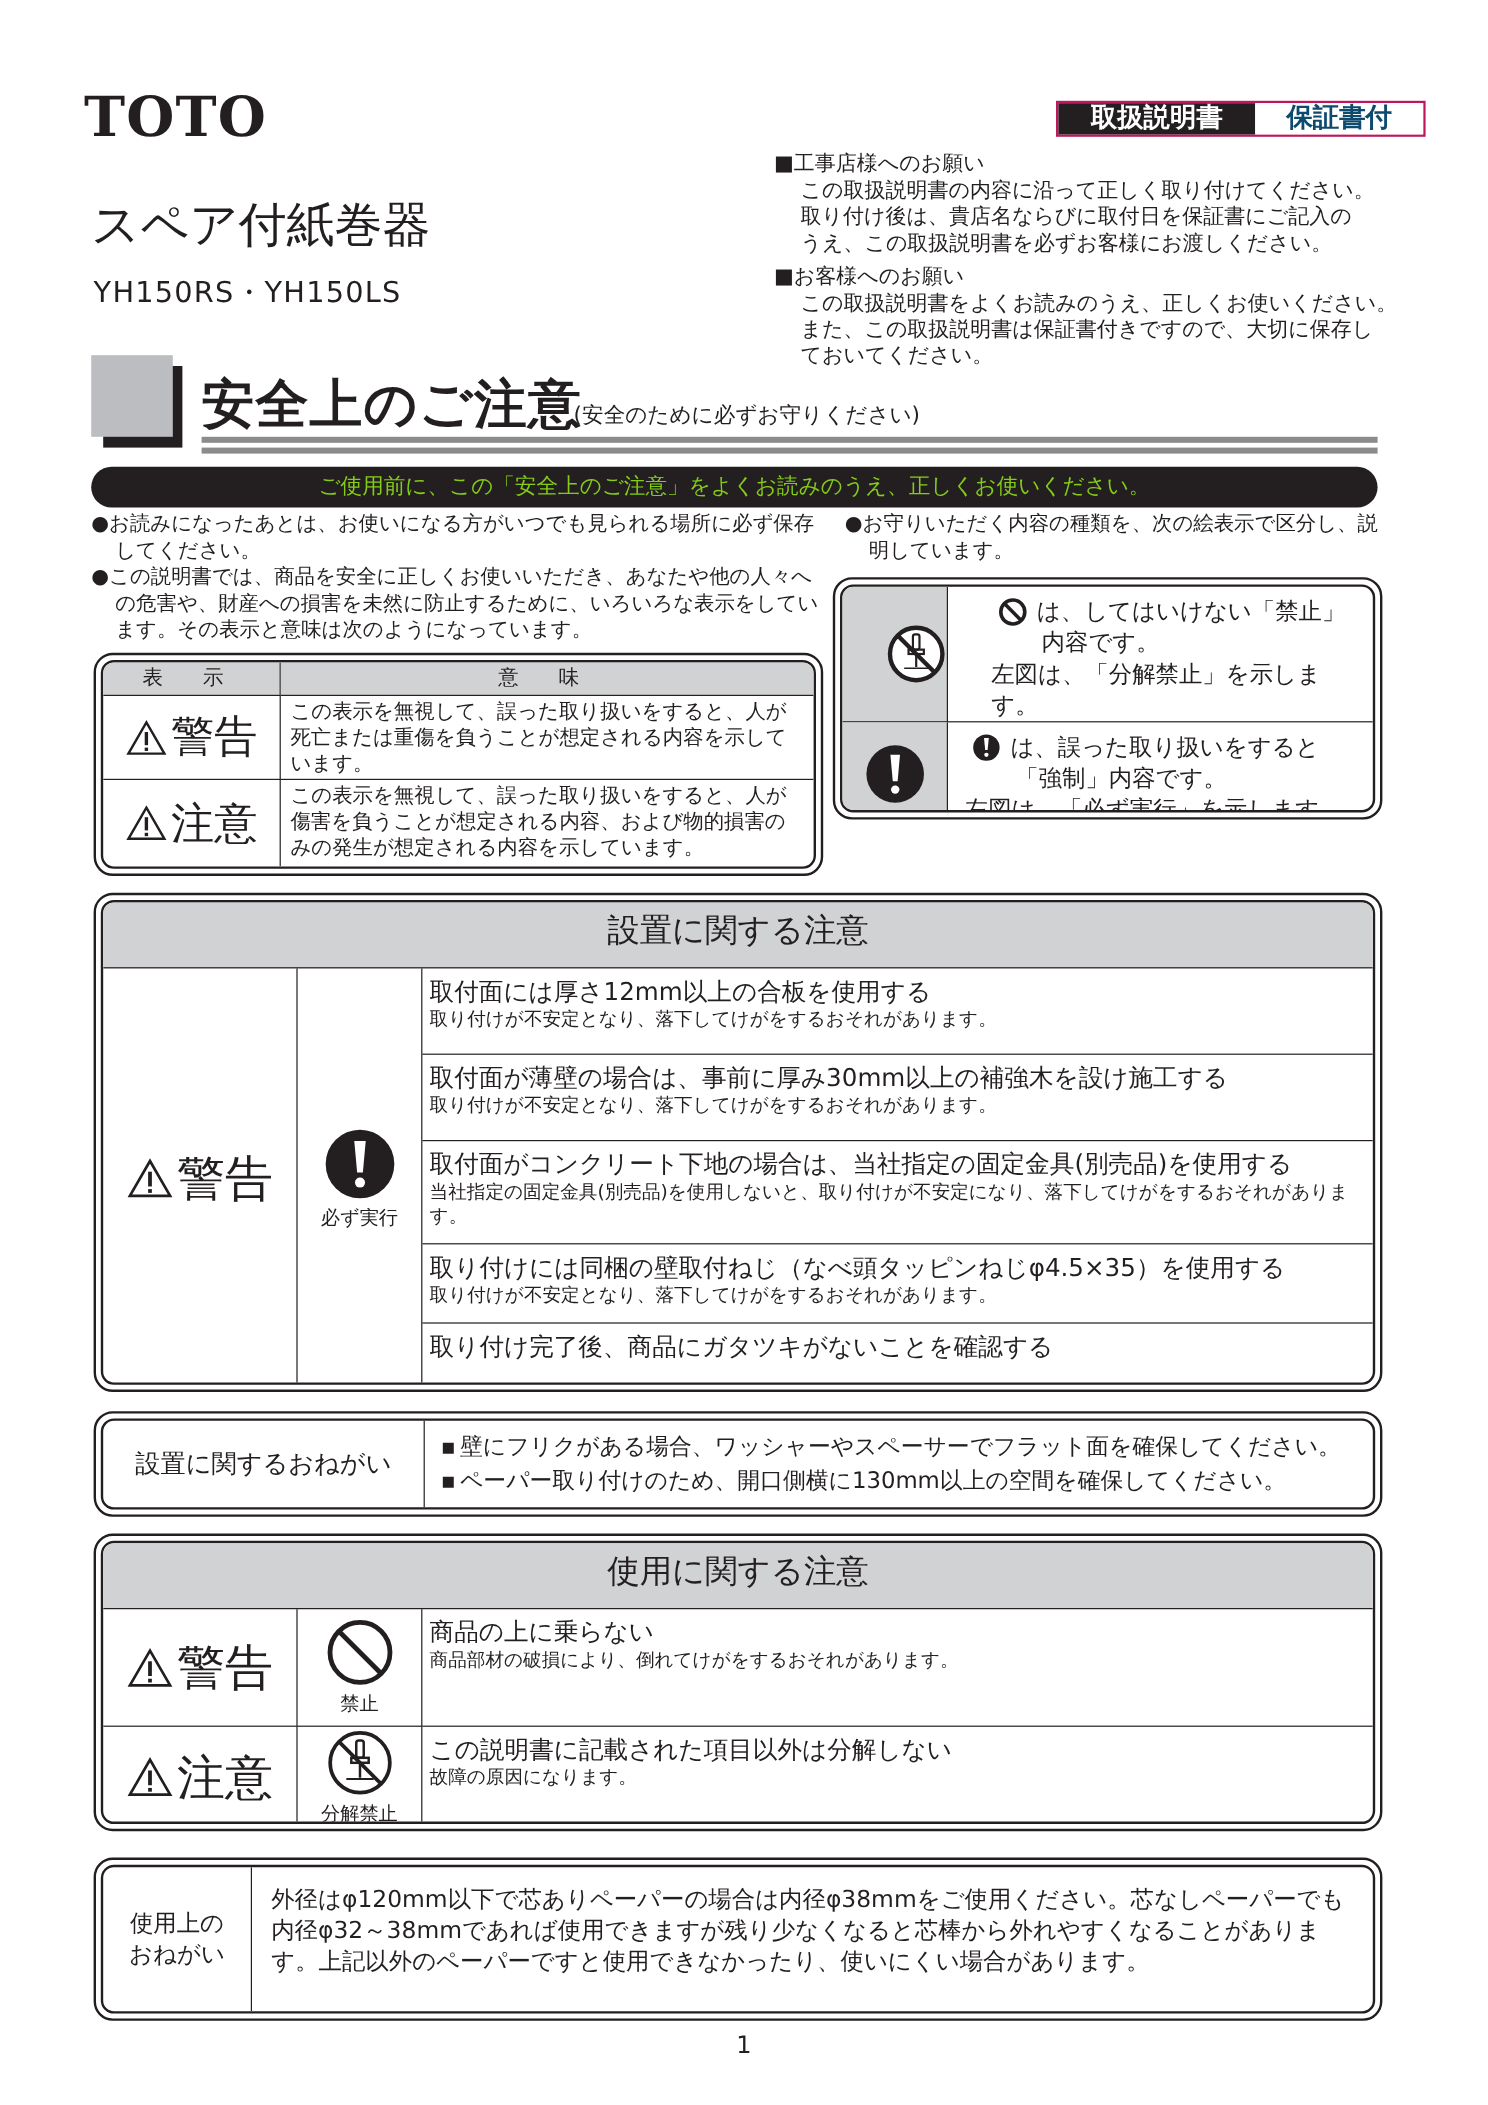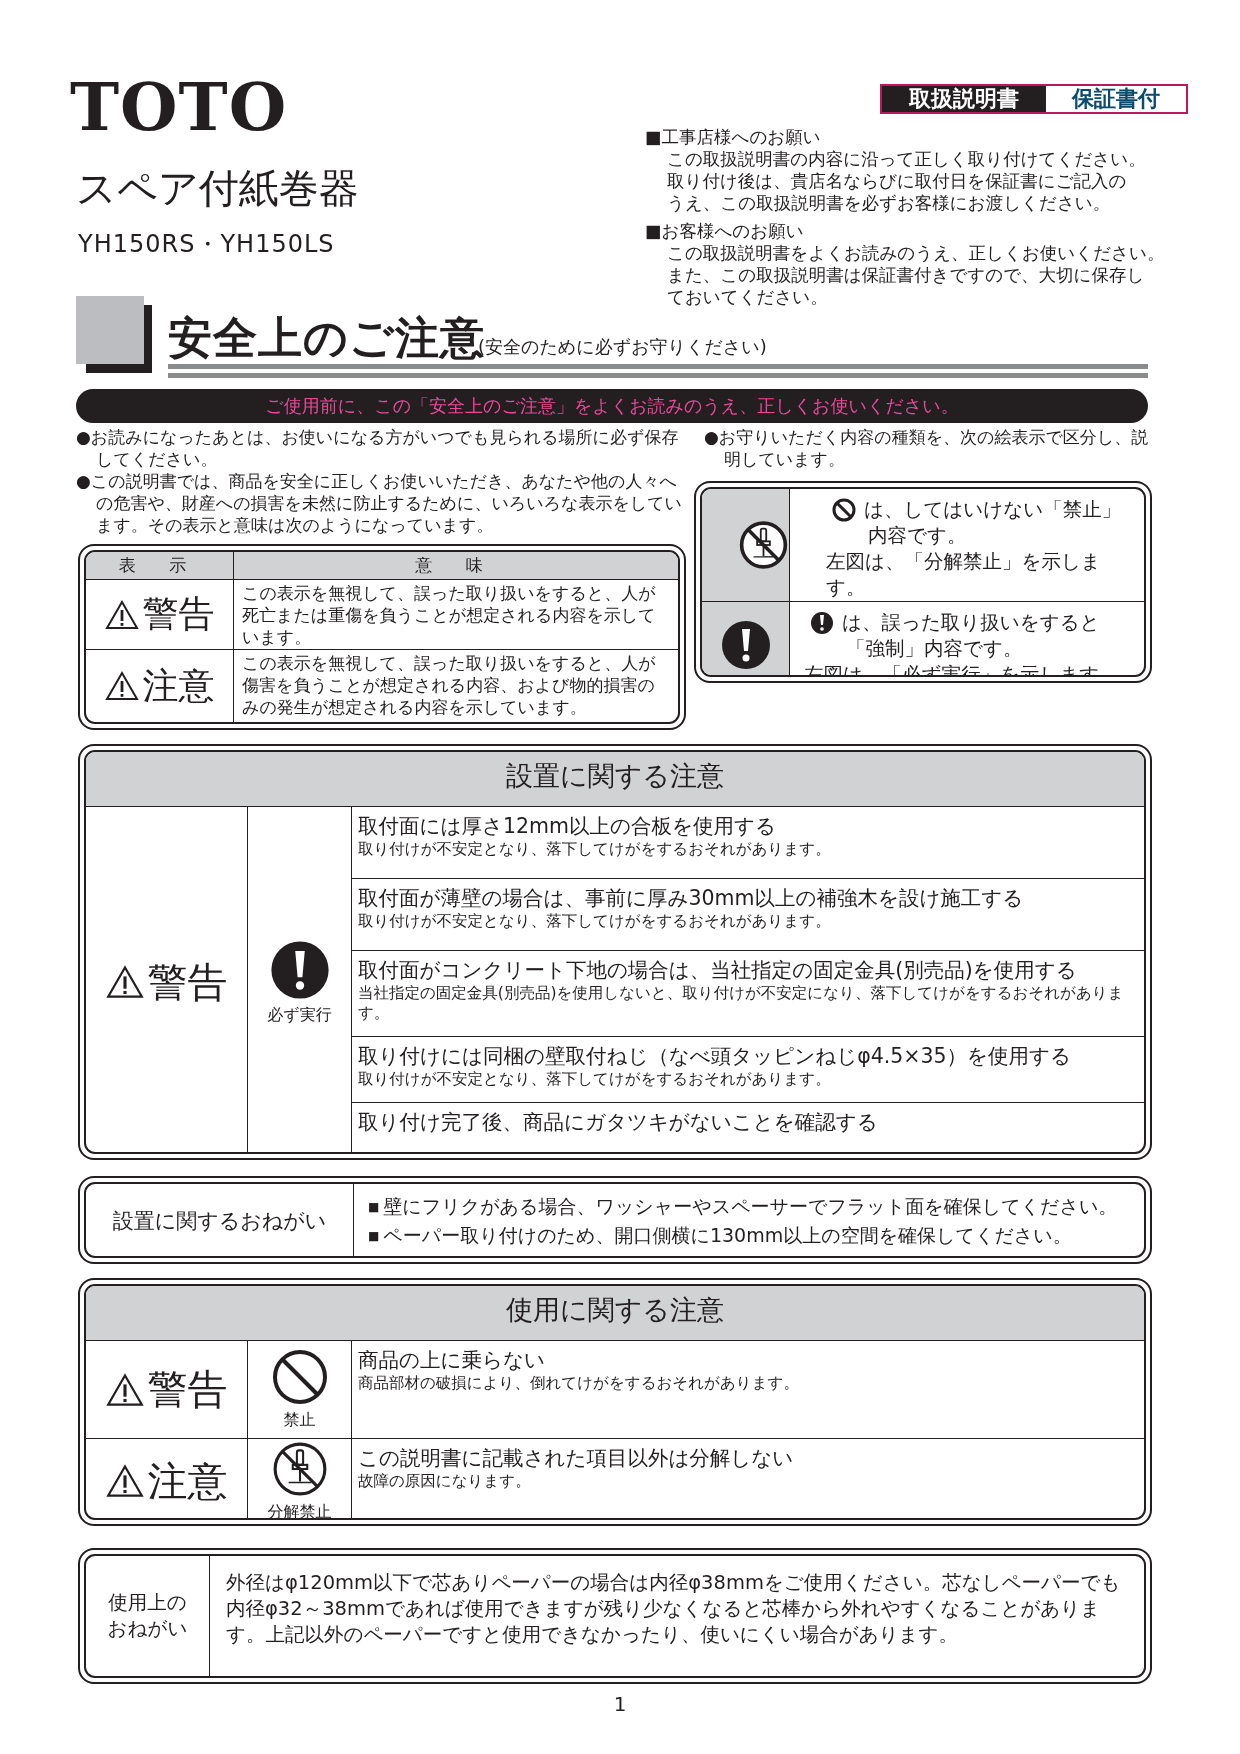--- a/index.html
+++ b/index.html
@@ -1,21 +1,21 @@
 <!DOCTYPE html>
 <html><head>
 <meta charset="utf-8">
 <style>
   * { box-sizing: border-box; margin: 0; padding: 0; }
   html, body { width: 1240px; height: 1754px; background: #fff; }
   body { position: relative; font-family: "DejaVu Sans", "Liberation Sans", sans-serif; color: #231f20; overflow: hidden; }
   .abs { position: absolute; }
 
   
-  .logo { left: 70px; top: 74px; font-family: "DejaVu Serif", "Liberation Serif", serif; font-weight: bold; font-size: 66px; letter-spacing: 1px; line-height: 1; color: #231f20; }
+  .logo { left: 70px; top: 74px; font-family: "DejaVu Serif", "Liberation Serif", serif; font-weight: bold; font-size: 46px; letter-spacing: 1px; line-height: 1; color: #231f20; }
   .product-name { left: 76px; top: 168px; font-size: 40px; line-height: 1; }
   .model { left: 78px; top: 232px; font-size: 24px; letter-spacing: 1px; line-height: 1; }
 
   .doc-badges { left: 880px; top: 84px; display: flex; height: 30px; border: 2px solid #be185d; }
   .badge-dark { background: #231f20; color: #fff; font-size: 22px; font-weight: bold; padding: 0 16px; line-height: 26px; width: 164px; text-align: center; }
   .badge-light { background: #fff; color: #0c4a6e; font-size: 22px; font-weight: bold; line-height: 26px; width: 140px; text-align: center; }
 
   .requests { left: 645px; top: 126px; width: 520px; font-size: 17.5px; line-height: 22px; }
   .req-title { font-weight: normal; }
   .req-title::before { content: "■"; margin-right: 0; }
@@ -23,21 +23,21 @@
   .req-block + .req-block { margin-top: 6px; }
 
   
   .sec-square-shadow { left: 86px; top: 305px; width: 66px; height: 68px; background: #231f20; }
   .sec-square { left: 76px; top: 296px; width: 68px; height: 68px; background: #bcbdc0; }
   .sec-title { left: 168px; top: 316px; font-size: 44px; font-weight: bold; line-height: 1; letter-spacing: 1px; }
   .sec-sub { left: 478px; top: 338px; font-size: 18px; line-height: 1; }
   .sec-rule1 { left: 168px; top: 364px; width: 980px; height: 5px; background: #8a8b8d; }
   .sec-rule2 { left: 168px; top: 373px; width: 980px; height: 5px; background: #8a8b8d; }
 
-  .banner { left: 76px; top: 389px; width: 1072px; height: 34px; background: #231f20; color: #ec4899; border-radius: 17px; text-align: center; font-size: 18px; line-height: 34px; }
+  .banner { left: 76px; top: 389px; width: 1072px; height: 34px; background: #231f20; color: #84cc16; border-radius: 17px; text-align: center; font-size: 18px; line-height: 34px; }
 
   .bullets-left { left: 76px; top: 426px; width: 610px; font-size: 17px; line-height: 22px; }
   .bullet { padding-left: 20px; text-indent: -20px; }
   .bullet::before { content: "●"; }
   .bullets-right { left: 704px; top: 426px; width: 460px; font-size: 17px; line-height: 22px; }
 
   
   .frame { border: 2px solid #231f20; border-radius: 16px; padding: 4px; background: #fff; }
   .inner { border: 2px solid #231f20; border-radius: 11px; overflow: hidden; }
   .disp-frame { left: 78px; top: 544px; width: 608px; height: 186px; }

